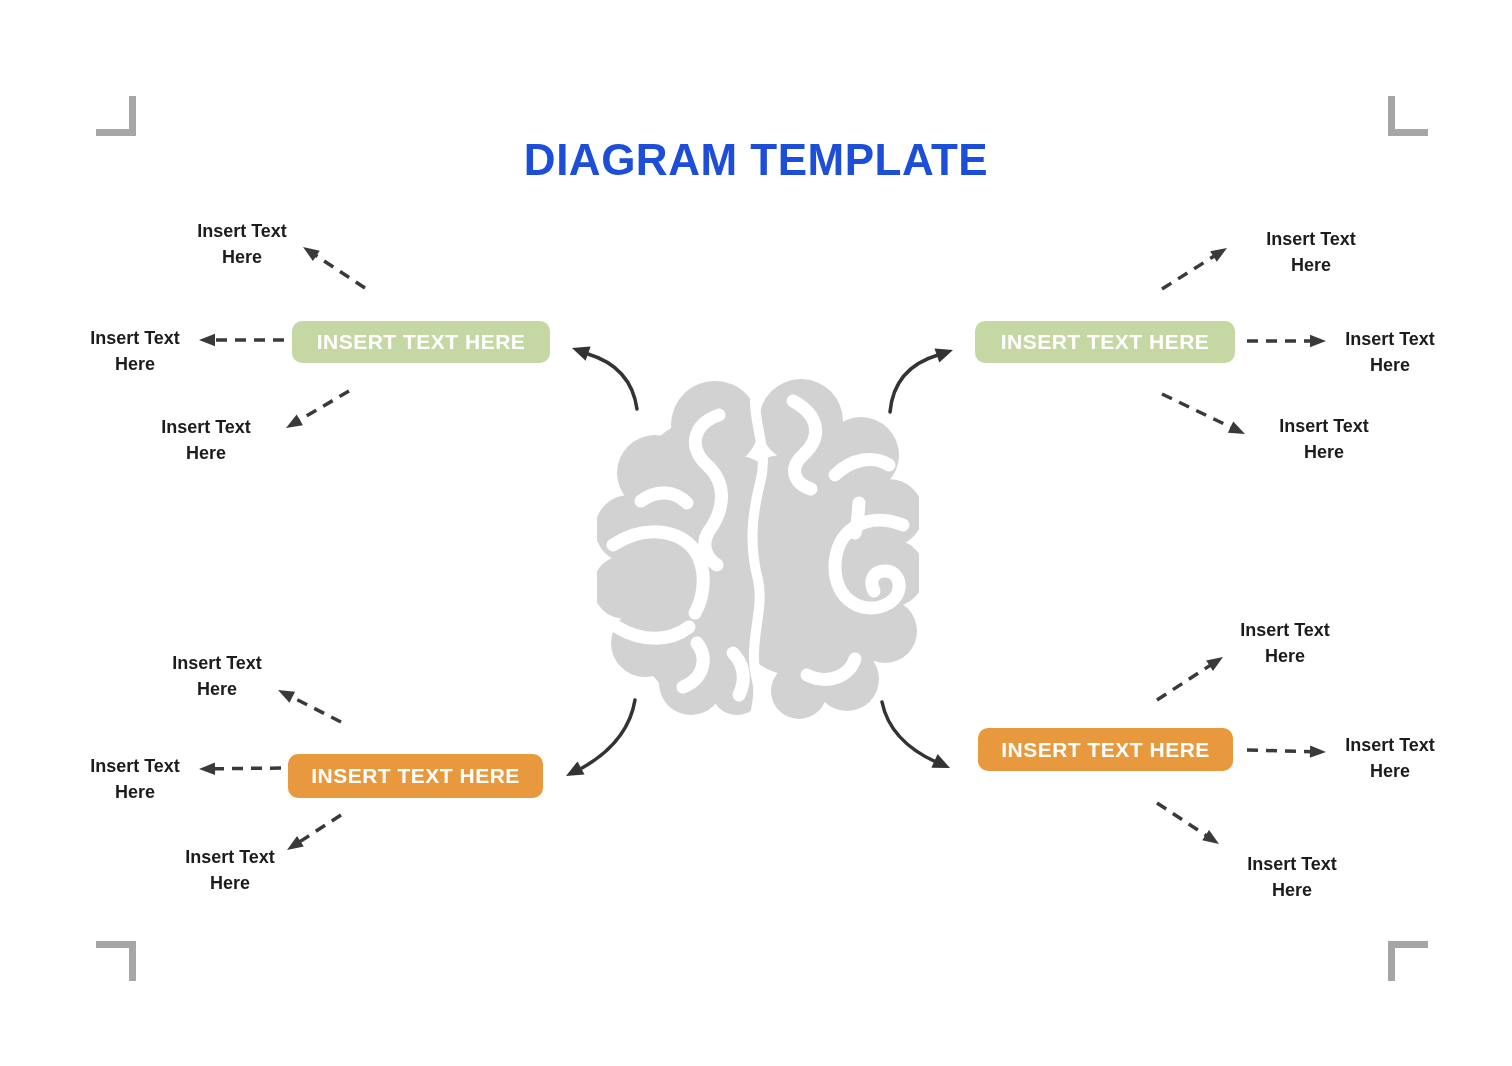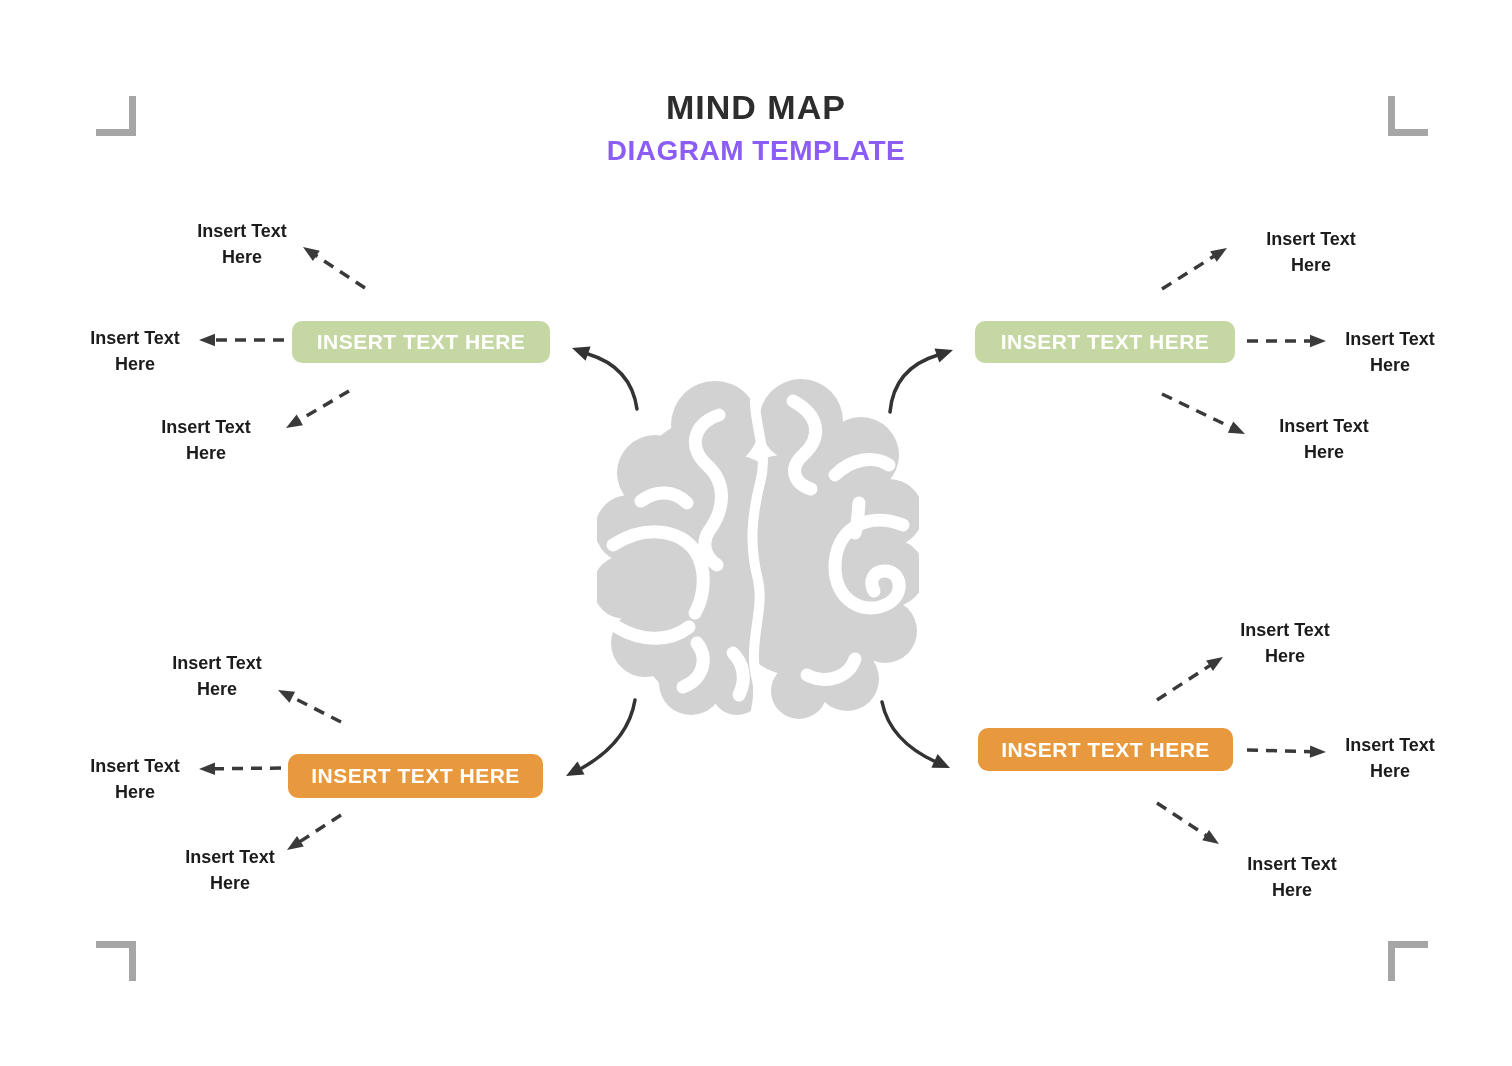--- a/index.html
+++ b/index.html
@@ -3,21 +3,21 @@
 <meta charset="utf-8">
 <style>
   html,body{margin:0;padding:0;background:#fff;}
   .canvas{position:relative;width:1512px;height:1066px;background:#ffffff;overflow:hidden;
           font-family:"Liberation Sans",sans-serif;}
 
   
   .title{position:absolute;left:0;top:88px;width:100%;text-align:center;
          font-size:34px;font-weight:bold;color:#2d2d2d;letter-spacing:1px;}
   .subtitle{position:absolute;left:0;top:135px;width:100%;text-align:center;
-         font-size:28px;font-weight:bold;color:#8b5cf6;letter-spacing:0.5px;}
+         font-size:44px;font-weight:bold;color:#1d4ed8;letter-spacing:0.5px;}
 
   
   .corner{position:absolute;width:33px;height:33px;border:0 solid #a6a6a6;}
   .corner.tl{left:96px;top:96px;border-right-width:7px;border-bottom-width:7px;}
   .corner.tr{left:1388px;top:96px;border-left-width:7px;border-bottom-width:7px;}
   .corner.bl{left:96px;top:941px;border-right-width:7px;border-top-width:7px;}
   .corner.br{left:1388px;top:941px;border-left-width:7px;border-top-width:7px;}
 
   
   .box{position:absolute;border-radius:10px;color:#fff;font-weight:bold;font-size:21px;
@@ -41,21 +41,20 @@
   .layer{position:absolute;left:0;top:0;width:1512px;height:1066px;}
   .brain-wrap{position:absolute;left:597px;top:375px;width:322px;height:348px;}
   line.dash{stroke:#3a3a3a;stroke-width:3.5;stroke-dasharray:11 8;}
   path.curve{stroke:#333;stroke-width:3.5;fill:none;stroke-linecap:round;}
 </style>
 </head>
 <body>
 
 <div class="canvas">
 
-  <div class="title">MIND MAP</div>
   <div class="subtitle">DIAGRAM TEMPLATE</div>
 
   <div class="corner tl"></div>
   <div class="corner tr"></div>
   <div class="corner bl"></div>
   <div class="corner br"></div>
 
   <svg class="layer" viewBox="0 0 1512 1066">
 
     <g>

